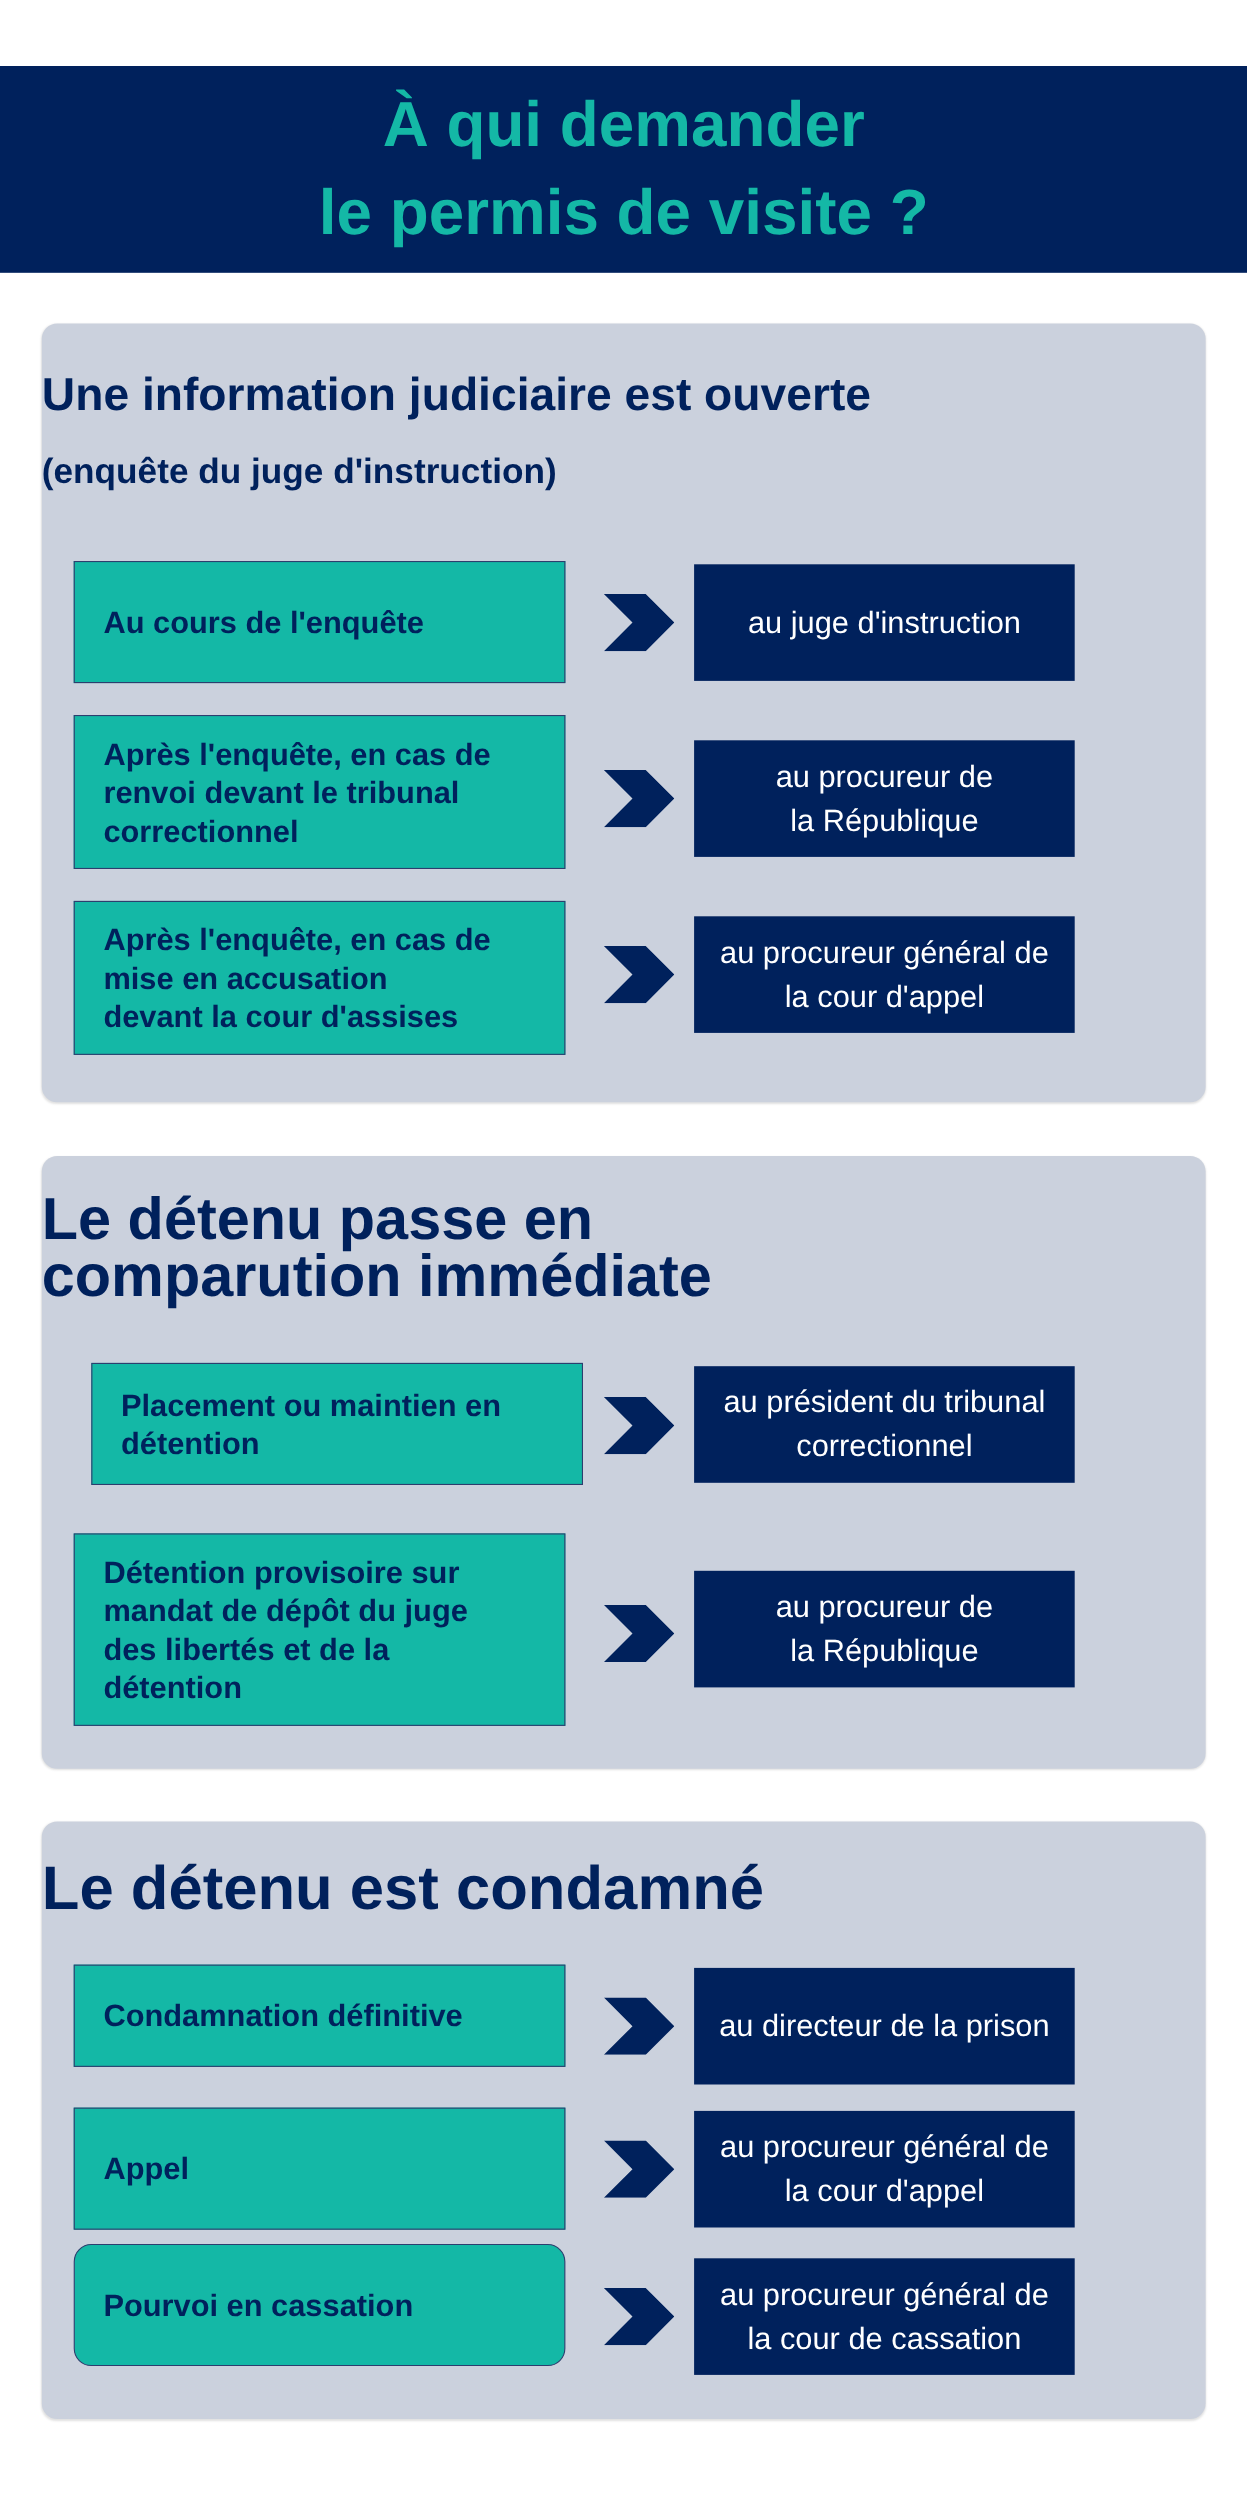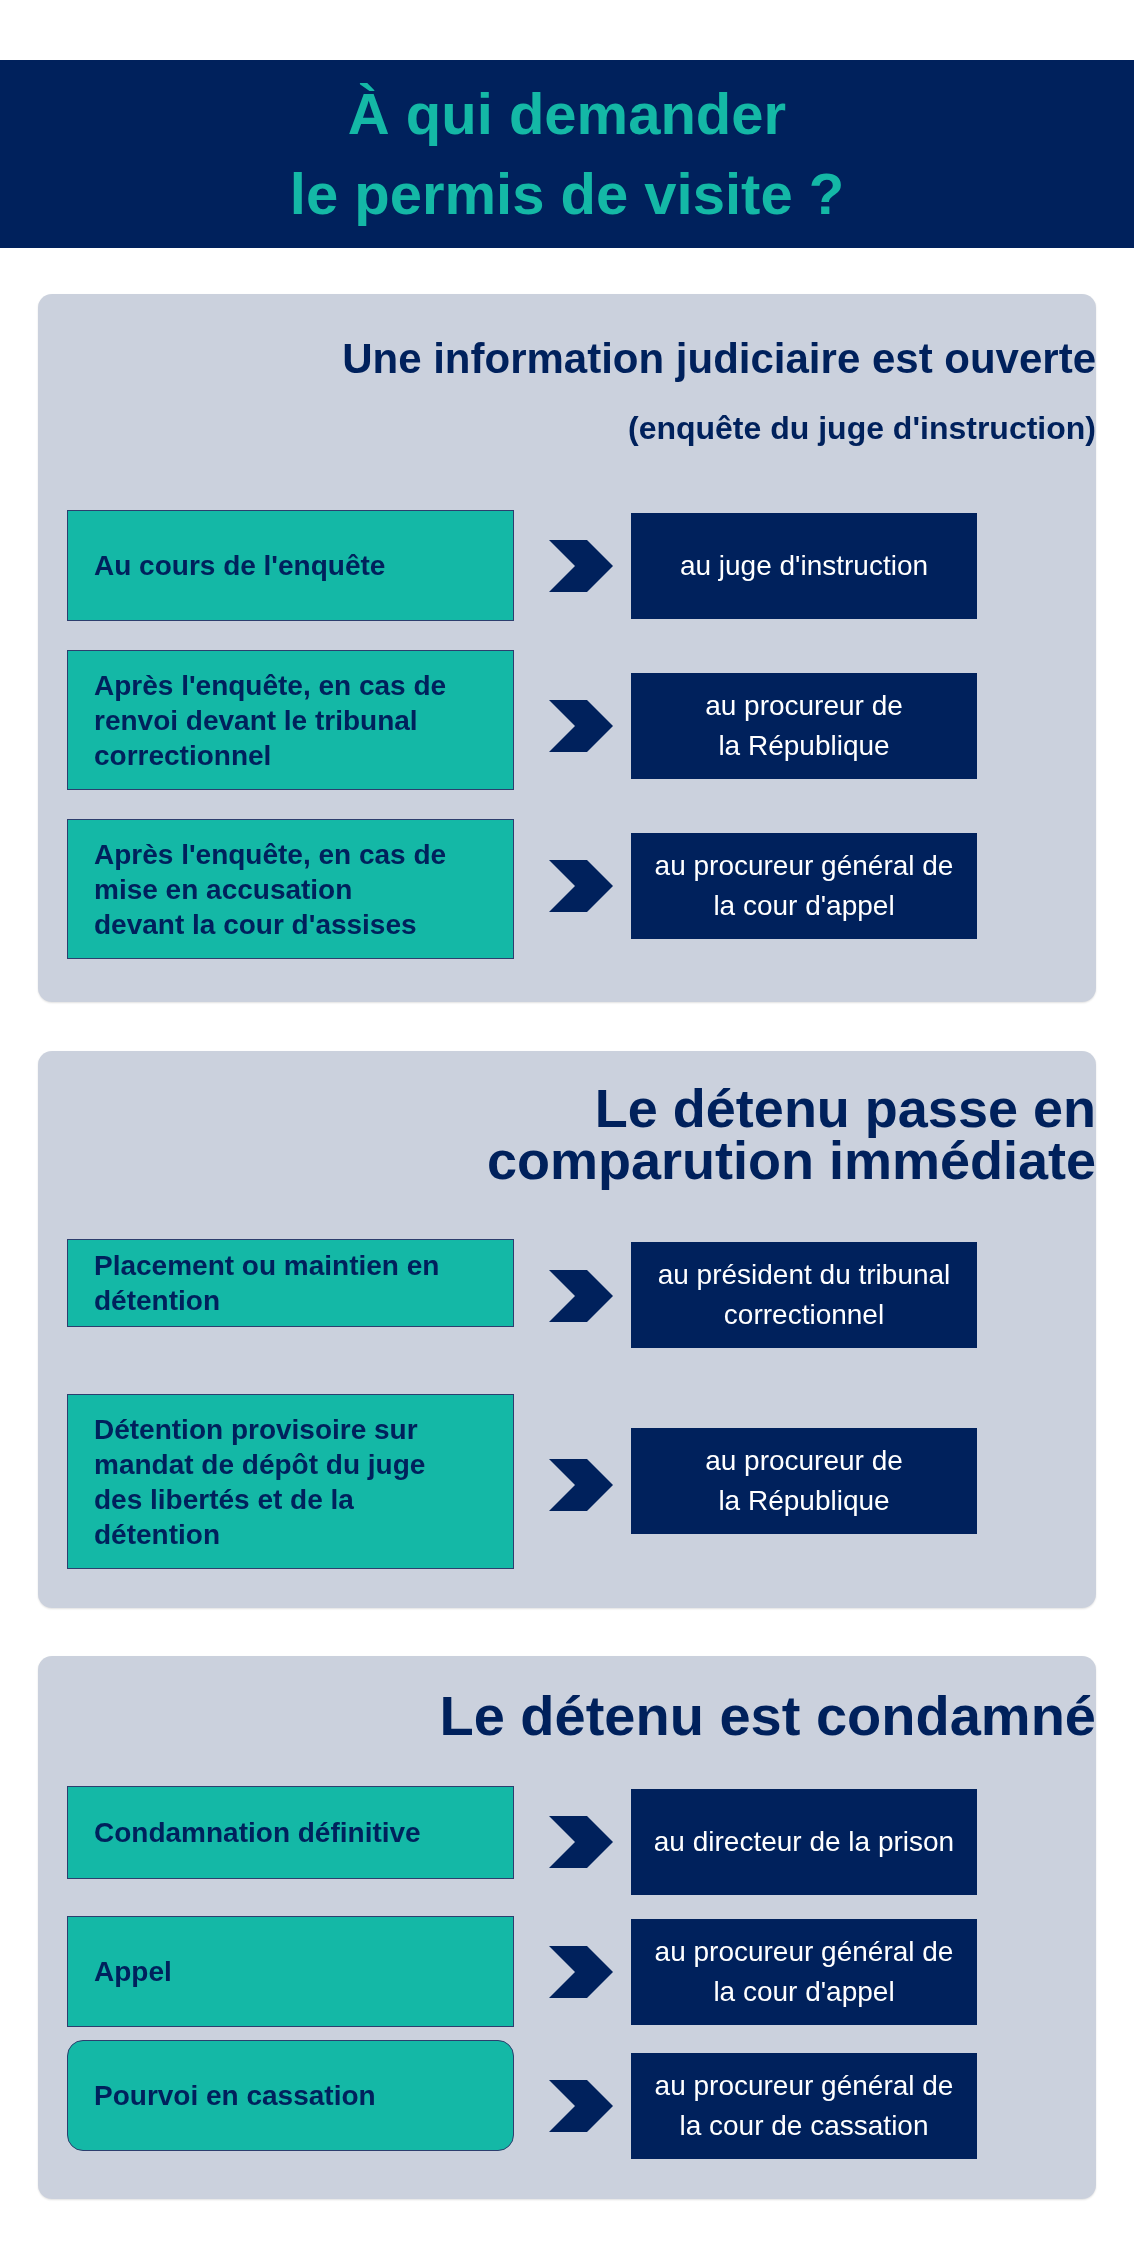--- a/index.html
+++ b/index.html
@@ -12,21 +12,21 @@
     display: flex; flex-direction: column; align-items: center; justify-content: center;
   }
   .banner .line { font-size: 58px; font-weight: bold; line-height: 80px; text-align: center; }
 
   .panel {
     position: absolute; left: 38px; width: 1058px;
     background: #cbd1dd; border-radius: 14px;
     box-shadow: 0 1px 2px rgba(0,0,0,0.12);
   }
   .panel-title {
-    position: absolute; left: 0; width: 100%; text-align: right;
+    position: absolute; left: 0; width: 100%; text-align: left;
     font-weight: bold; color: #00215c;
   }
   .panel-title .tl { display: block; }
 
   .cond {
     position: absolute; left: 29px; width: 447px;
     background: #14b8a6; border: 1.5px solid #2d3e6e;
     display: flex; align-items: center;
     padding: 0 26px;
     font-size: 28px; font-weight: bold; line-height: 35px; color: #00215c;
@@ -110,21 +110,21 @@
     <span class="dl">la cour d'appel</span>
   </div>
 </div>
 
 <div class="panel" style="top:1051px; height:557px;">
   <div class="panel-title" style="top:31px; font-size:54px; line-height:52px;">
     <span class="tl">Le détenu passe en</span>
     <span class="tl">comparution immédiate</span>
   </div>
 
-  <div class="cond" style="top:188px; height:88px;">
+  <div class="cond" style="top:188px; height:111px;margin-left:16px;">
     <div>
       <span class="cl">Placement ou maintien en</span>
       <span class="cl">détention</span>
     </div>
   </div>
   <div class="arrow" style="top:219px;">
     <svg viewBox="0 0 64 52">
         <polygon points="0,0 38,0 64,26 38,52 0,52 26,26" fill="#00215c"></polygon>
       </svg>
   </div>

